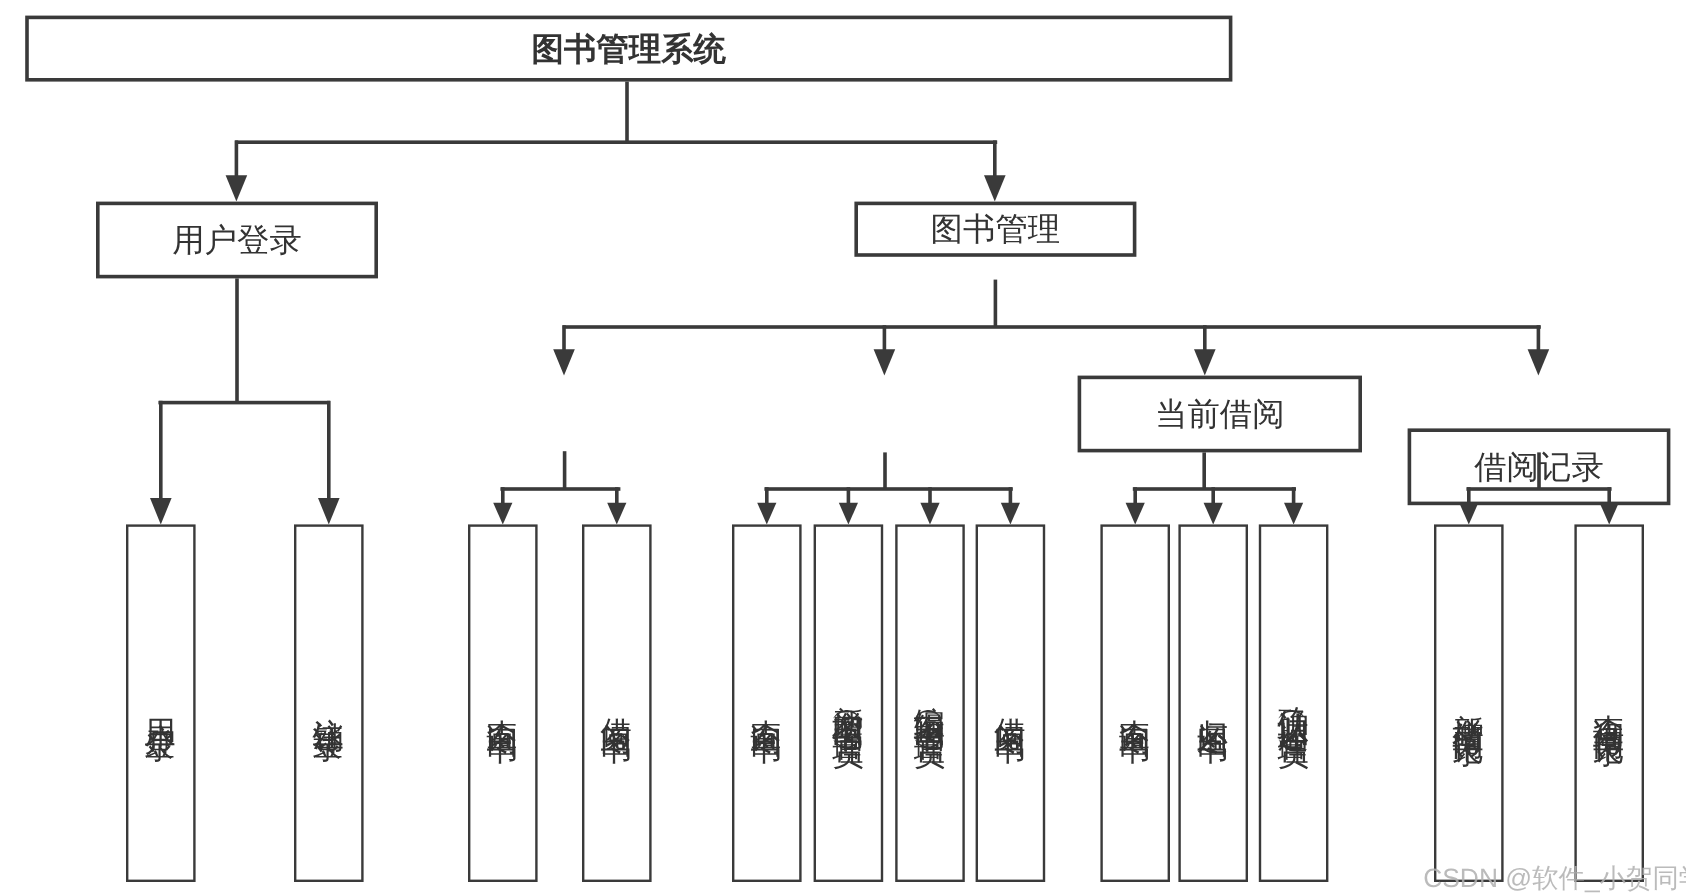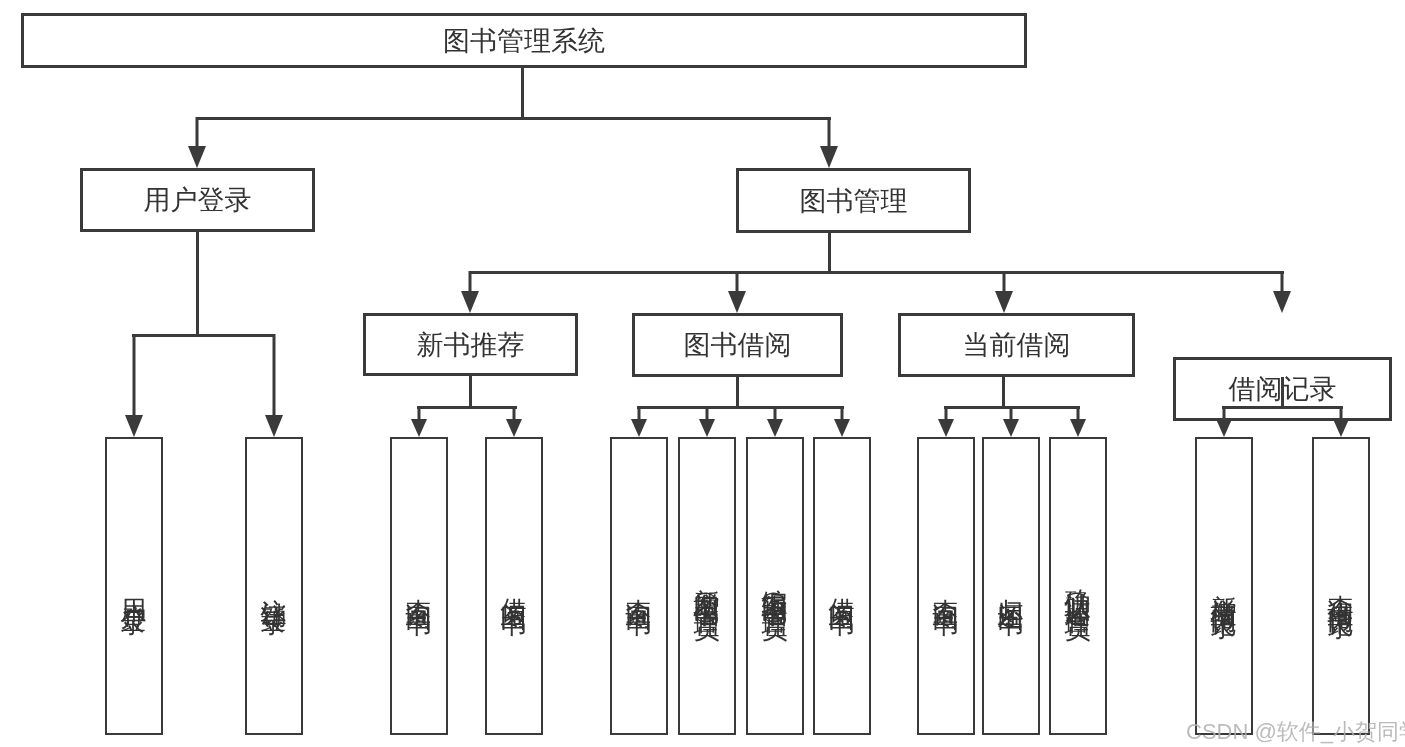--- a/index.html
+++ b/index.html
@@ -47,54 +47,48 @@
   .watermark{
     position:absolute;left:1186px;top:717px;
     font-size:22px;color:#b0b0b0;opacity:.85;z-index:5;white-space:nowrap;
   }
 </style>
 </head>
 <body>
 
 <div class="stage">
 
-  <div class="box" style="left:21px;top:13px;width:1006px;height:55px;">
+  <div class="box" style="left:21px;top:13px;width:1006px;height:55px;font-weight:bold;">
     <span class="hlabel">图书管理系统</span>
   </div>
 
   <div class="line v" style="left:521px;top:68px;height:50px;"></div>
   <div class="line h" style="left:196px;top:117px;width:635px;"></div>
   <div class="darrow big" style="left:188px;top:117px;height:51px;"></div>
   <div class="darrow big" style="left:820px;top:117px;height:51px;"></div>
 
   <div class="box" style="left:80px;top:168px;width:235px;height:64px;">
     <span class="hlabel">用户登录</span>
   </div>
-  <div class="box" style="left:712px;top:168px;width:235px;height:65px;margin-left:24px;">
+  <div class="box" style="left:712px;top:168px;width:235px;height:46px;">
     <span class="hlabel">图书管理</span>
   </div>
 
   <div class="line v" style="left:196px;top:232px;height:104px;"></div>
   <div class="line h" style="left:132px;top:334px;width:143px;"></div>
   <div class="darrow big" style="left:125px;top:334px;height:103px;"></div>
   <div class="darrow big" style="left:265px;top:334px;height:103px;"></div>
 
   <div class="line v" style="left:828px;top:233px;height:40px;"></div>
   <div class="line h" style="left:469px;top:271px;width:815px;"></div>
   <div class="darrow big" style="left:461px;top:271px;height:42px;"></div>
   <div class="darrow big" style="left:728px;top:271px;height:42px;"></div>
   <div class="darrow big" style="left:995px;top:271px;height:42px;"></div>
   <div class="darrow big" style="left:1273px;top:271px;height:42px;"></div>
 
-  <div class="box" style="left:363px;top:313px;width:215px;height:63px;">
-    <span class="hlabel">新书推荐</span>
-  </div>
-  <div class="box" style="left:632px;top:313px;width:211px;height:64px;">
-    <span class="hlabel">图书借阅</span>
-  </div>
   <div class="box" style="left:898px;top:313px;width:237px;height:64px;">
     <span class="hlabel">当前借阅</span>
   </div>
   <div class="box" style="left:1173px;top:313px;width:219px;height:64px;margin-top:44px;">
     <span class="hlabel">借阅记录</span>
   </div>
 
   <div class="line v" style="left:469px;top:376px;height:32px;"></div>
   <div class="line h" style="left:417px;top:406px;width:100px;"></div>
   <div class="darrow" style="left:410px;top:406px;height:31px;"></div>

